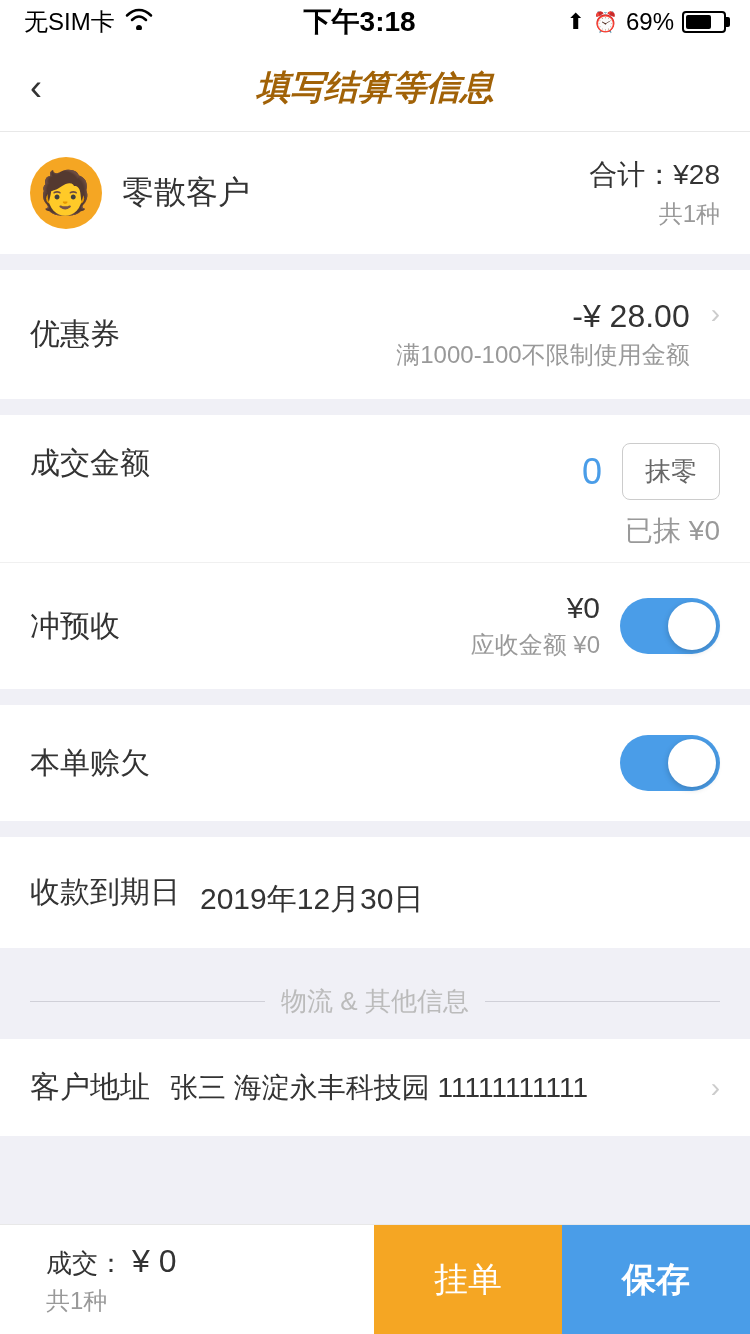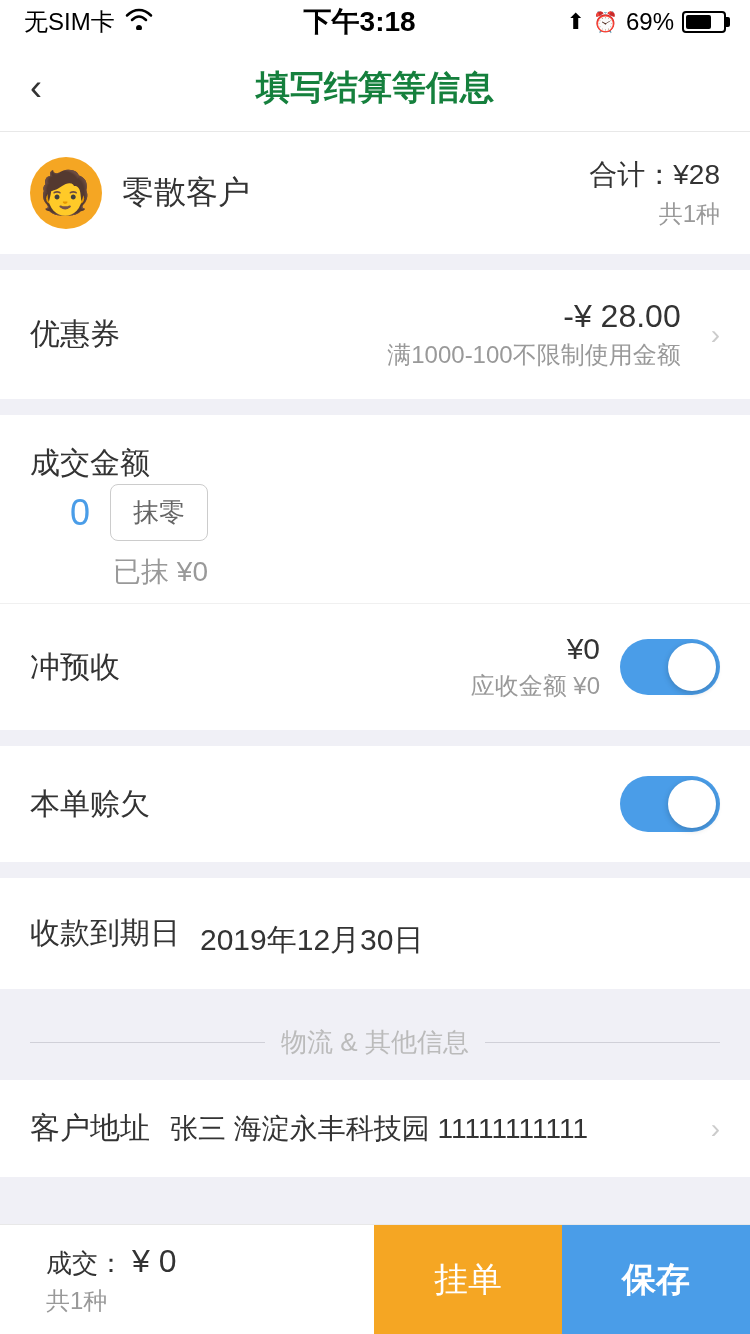--- a/index.html
+++ b/index.html
@@ -83,21 +83,22 @@
     .nav-back {
       position: absolute;
       left: 30px;
       font-size: 36px;
       color: #333;
       cursor: pointer;
     }
     .nav-title {
       font-size: 34px;
       font-weight: 600;
-      color: #15803d;
+      color: #a16207;
+      font-style: italic;
     }
 
     
     .content {
       width: 100%;
       padding-bottom: 120px;
     }
 
     
     .customer-section {
@@ -162,22 +163,21 @@
     .form-row:last-child {
       border-bottom: none;
     }
     .form-label {
       font-size: 30px;
       color: #333;
       flex-shrink: 0;
     }
     .form-value-group {
       display: flex;
-      align-items: center;
-      gap: 20px;
+      gap: 11px;
     }
     .form-value-right {
       text-align: right;
     }
     .coupon-discount {
       font-size: 32px;
       color: #333;
       font-weight: 500;
     }
     .coupon-desc {
@@ -440,21 +440,21 @@
           <div class="coupon-discount">-¥ 28.00</div>
           <div class="coupon-desc">满1000-100不限制使用金额</div>
         </div>
         <span class="chevron-right">›</span>
       </div>
     </div>
   </div>
 
   <div class="form-section">
 
-    <div class="form-row" style="align-items: flex-start; padding-top: 28px; padding-bottom: 12px; flex-direction: column;">
+    <div class="form-row" style="align-items: flex-start; padding-top: 28px; padding-bottom: 12px;">
       <span class="form-label">成交金额</span>
       <div style="display:flex; flex-direction:column; align-items:flex-end; gap:8px;">
         <div style="display:flex; align-items:center; gap:20px;">
           <span class="deal-amount-input">0</span>
           <button class="round-zero-btn">抹零</button>
         </div>
         <span class="amount-zeroed">已抹  ¥0</span>
       </div>
     </div>
 

